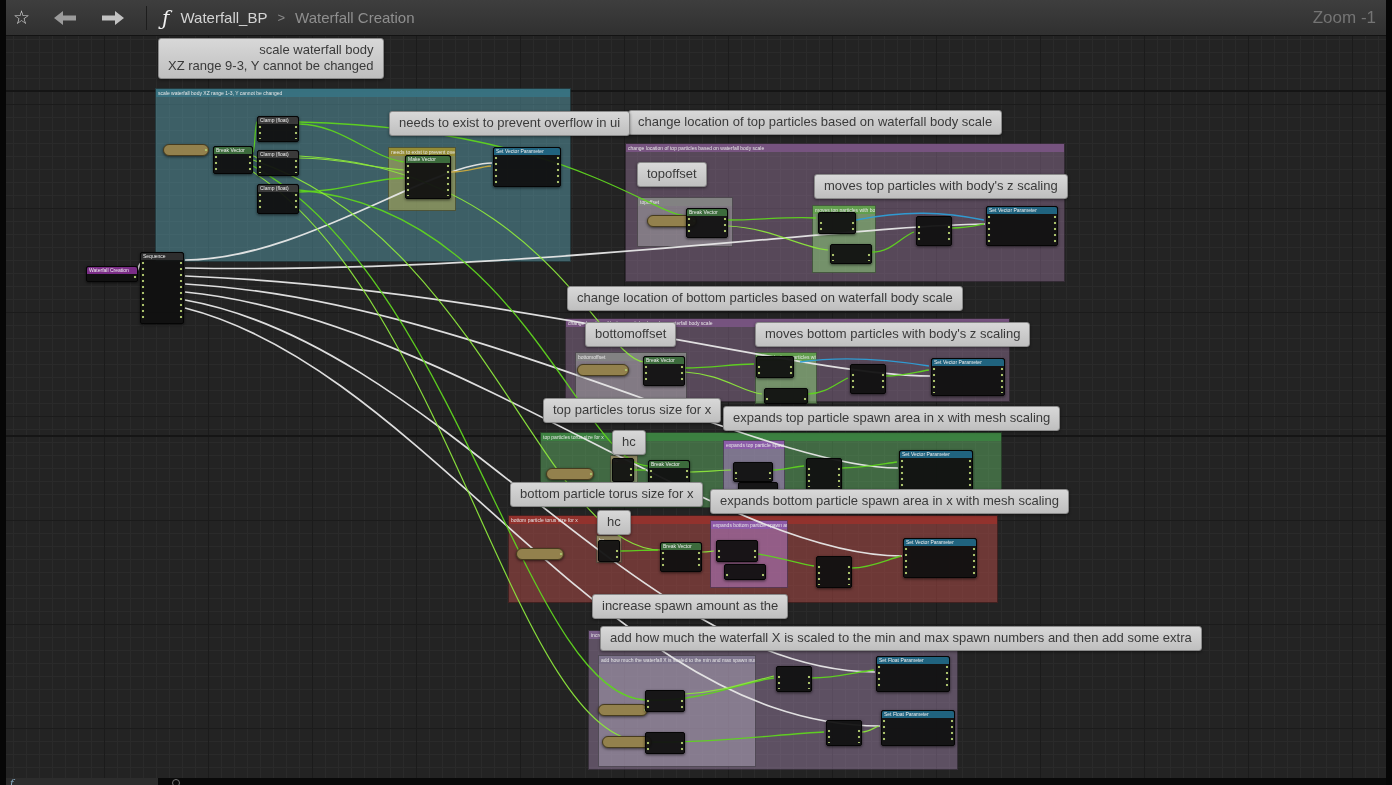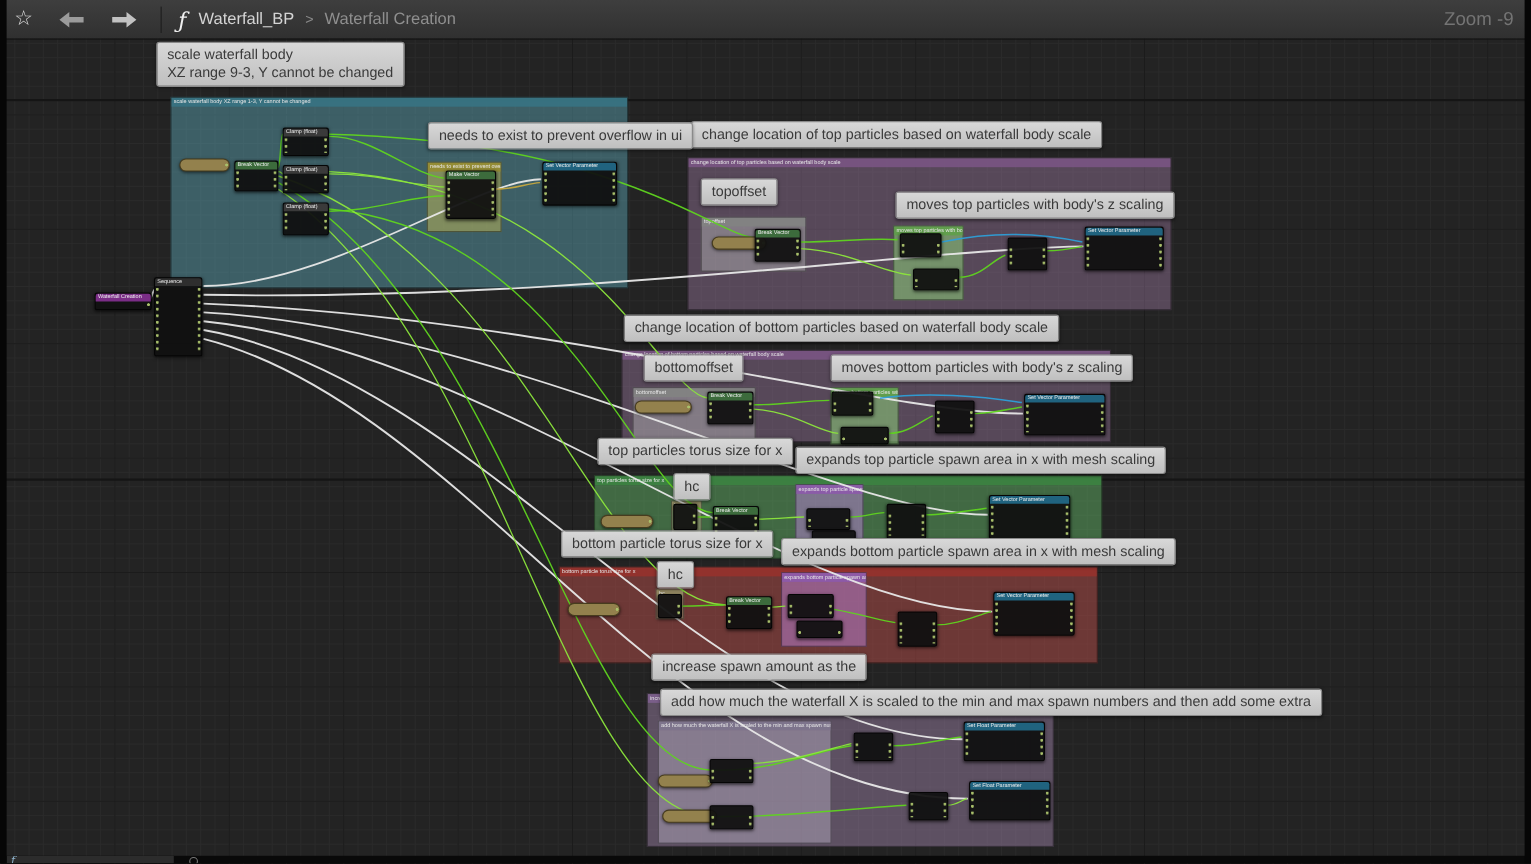--- a/index.html
+++ b/index.html
@@ -136,21 +136,21 @@
       <path d="M10 1 L1 8 L10 15 L10 10.5 L23 10.5 L23 5.5 L10 5.5 Z" fill="#9b9b9b"></path>
     </svg>
     <svg class="tb-arrow" viewBox="0 0 24 16">
       <path d="M14 1 L23 8 L14 15 L14 10.5 L1 10.5 L1 5.5 L14 5.5 Z" fill="#c2c2c2"></path>
     </svg>
     <div class="tb-sep"></div>
     <div class="tb-fn">ƒ</div>
     <div class="crumb-root">Waterfall_BP</div>
     <div class="crumb-sep">&gt;</div>
     <div class="crumb-current">Waterfall Creation</div>
-    <div class="tb-zoom">Zoom -9</div>
+    <div class="tb-zoom">Zoom -1</div>
   </div>
 
   <div id="statusbar">
     <div class="sb-tab">
       <span class="sb-fn">ƒ</span>
     </div>
     <div class="sb-circle"></div>
   </div>
 
   <div class="frame-edge" style="left:0;top:0;width:6px;height:785px"></div>
@@ -197,21 +197,21 @@
     </div>
     <div class="comment-box" style="left: 596px; top: 535px; width: 26px; height: 28px; background: rgba(200, 190, 150, 0.5);">
       <div class="comment-header" style="background: rgba(150, 140, 100, 0.92);">hc</div>
     </div>
     <div class="comment-box" style="left: 710px; top: 520px; width: 78px; height: 68px; background: rgba(185, 130, 215, 0.5);">
       <div class="comment-header" style="background: rgba(140, 90, 170, 0.92);">expands bottom particle spawn area in x with mesh scaling</div>
     </div>
     <div class="comment-box" style="left: 598px; top: 655px; width: 158px; height: 112px; background: rgba(175, 165, 185, 0.5);">
       <div class="comment-header" style="background: rgba(125, 115, 140, 0.92);">add how much  the waterfall X is scaled to the min and max  spawn numbers and then add some extra</div>
     </div>
-    <div class="comment-label" style="left: 142px; top: 38px;">
+    <div class="comment-label" style="left: 158px; top: 38px; text-align: right;">
       <div class="">scale waterfall body</div>
       <div class="">XZ range 9-3, Y cannot be changed</div>
     </div>
     <div class="comment-label" style="left: 628px; top: 110px;">
       <div class="">change location of top particles based on waterfall body scale</div>
     </div>
     <div class="comment-label" style="left: 567px; top: 286px;">
       <div class="">change location of bottom particles based on waterfall body scale</div>
     </div>
     <div class="comment-label" style="left: 543px; top: 398px;">

